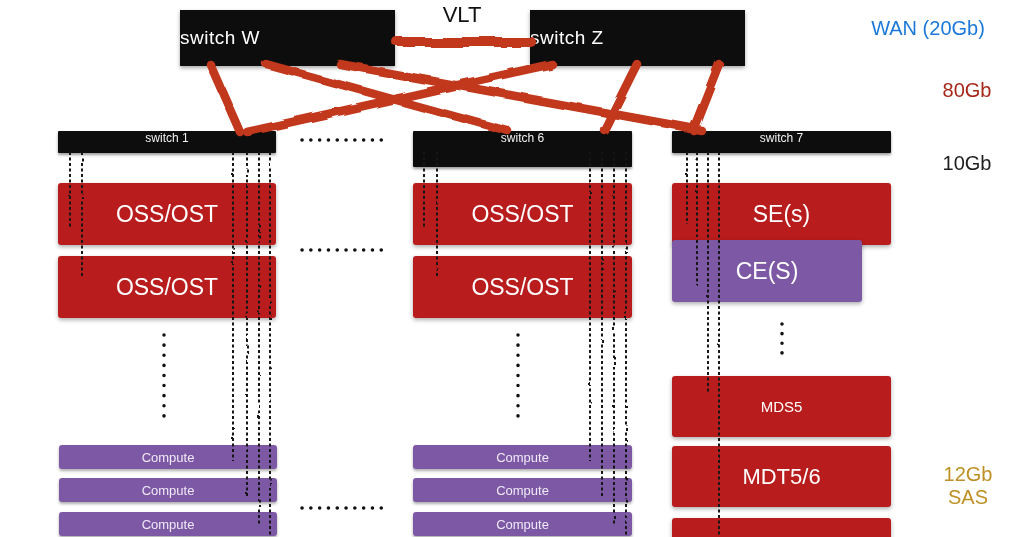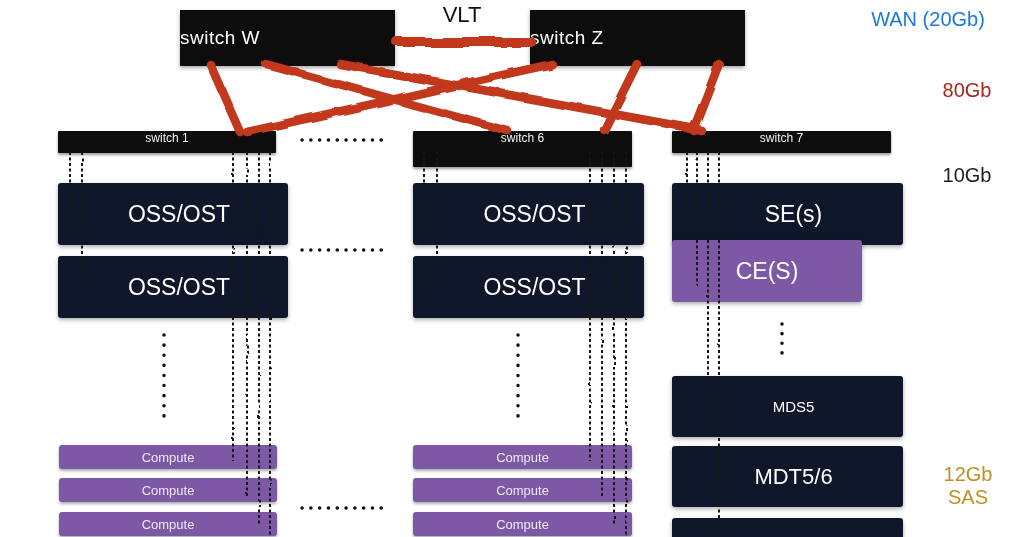--- a/index.html
+++ b/index.html
@@ -15,21 +15,21 @@
   }
   .leaf-switch{
     background:#0d0d0d;color:#f2f2f2;display:flex;align-items:flex-start;justify-content:center;
     font-size:12px;box-shadow:0 2px 3px rgba(0,0,0,.4);z-index:1;border-radius:1px;
   }
   
   .node{
     display:flex;align-items:center;justify-content:center;color:#fff;
     font-size:23px;border-radius:3px;box-shadow:0 2px 4px rgba(0,0,0,.32);z-index:1;
   }
-  .node.green{background:#0f172a;padding-left:12px;}
+  .node.green{background:#b91c1c;}
   .node.purple{background:#7c58a5;}
   .compute{
     background:#7c58a5;color:#f0eaf6;display:flex;align-items:center;justify-content:center;
     font-size:13px;border-radius:3px;box-shadow:0 2px 3px rgba(0,0,0,.32);z-index:1;
   }
   
   .lbl{z-index:2;text-align:center;}
   .lbl-vlt{color:#111;font-size:22px;}
   .lbl-wan{color:#1c79d9;font-size:20px;}
   .lbl-80{color:#a6281b;font-size:20px;}
@@ -43,23 +43,23 @@
 <div class="canvas">
 
   <div class="abs core-switch" style="left:180px;top:10px;width:215px;height:56px;">
     <span>switch W</span>
   </div>
   <div class="abs core-switch" style="left:530px;top:10px;width:215px;height:56px;">
     <span>switch Z</span>
   </div>
   <div class="abs lbl lbl-vlt" style="left:428px;top:2px;width:68px;">VLT</div>
 
-  <div class="abs lbl lbl-wan" style="left:848px;top:8px;width:160px;">WAN (20Gb)</div>
+  <div class="abs lbl lbl-wan" style="left:848px;top:17px;width:160px;">WAN (20Gb)</div>
   <div class="abs lbl lbl-80" style="left:928px;top:79px;width:78px;">80Gb</div>
-  <div class="abs lbl lbl-10" style="left:928px;top:152px;width:78px;margin-top:12px;">10Gb</div>
+  <div class="abs lbl lbl-10" style="left:928px;top:152px;width:78px;">10Gb</div>
   <div class="abs lbl lbl-sas" style="left:928px;top:452px;width:80px;">
     <div>12Gb</div>
     <div>SAS</div>
   </div>
 
   <div class="abs leaf-switch" style="left:58px;top:131px;width:218px;height:22px;">
     <span>switch 1</span>
   </div>
   <div class="abs leaf-switch" style="left:413px;top:131px;width:219px;height:36px;">
     <span>switch 6</span>

